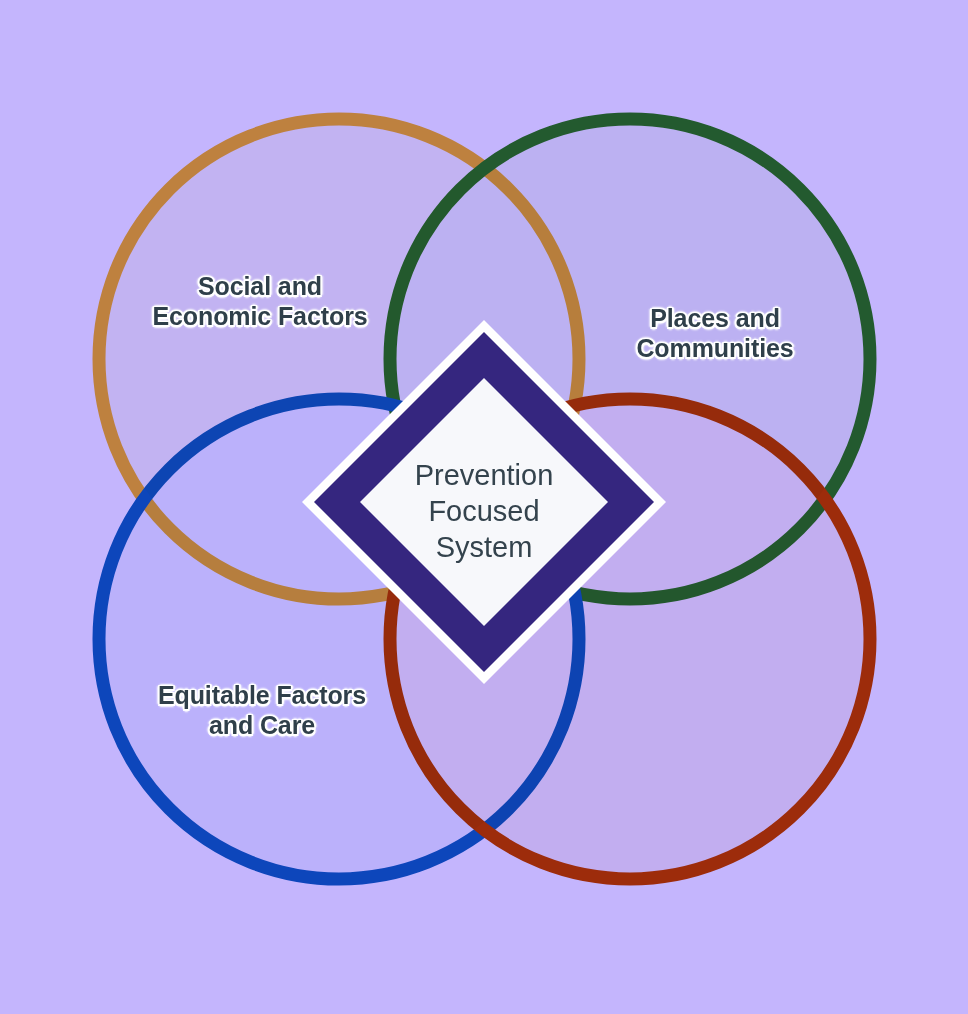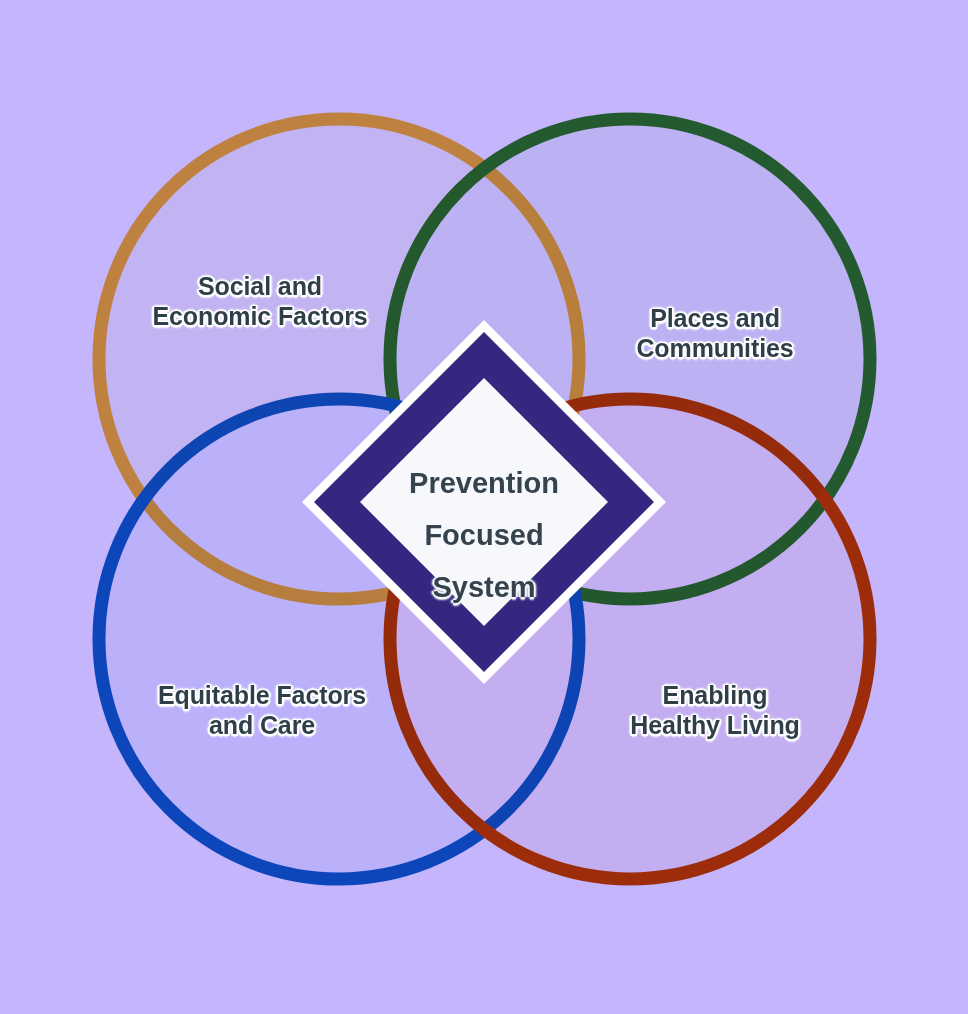--- a/index.html
+++ b/index.html
@@ -51,23 +51,23 @@
   #label-equitable { left: 112px; top: 680px; width: 300px; }
   #label-enabling  { left: 565px; top: 680px; width: 300px; }
 
   .center-label {
     position: absolute;
     left: 354px;
     top: 457px;
     width: 260px;
     text-align: center;
     font-family: "Liberation Sans", "DejaVu Sans", sans-serif;
-    font-weight: bold;
+    font-weight: normal;
     font-size: 29px;
-    line-height: 52px;
+    line-height: 36px;
     color: #34434d;
     white-space: pre-line;
     text-shadow:
        1.5px 0 0 #f7f8fb, -1.5px 0 0 #f7f8fb,
        0 1.5px 0 #f7f8fb, 0 -1.5px 0 #f7f8fb,
        2.5px 0 2px #f7f8fb, -2.5px 0 2px #f7f8fb,
        0 2.5px 2px #f7f8fb, 0 -2.5px 2px #f7f8fb;
     pointer-events: none;
   }
 </style>
@@ -112,20 +112,18 @@
       <polygon id="diamond-fill" points="484,378 608,502 484,626 360,502" fill="#f7f8fb"></polygon>
     </g>
   </svg>
 
   <div class="circle-label" id="label-social" style="color: rgb(47, 63, 74);">Social and
 Economic Factors</div>
   <div class="circle-label" id="label-places" style="color: rgb(47, 63, 74);">Places and
 Communities</div>
   <div class="circle-label" id="label-equitable" style="color: rgb(47, 63, 74);">Equitable Factors
 and Care</div>
-  <div class="circle-label" id="label-enabling" style="color: rgb(47, 63, 74);">Enabling
-Healthy Living</div>
 
   <div class="center-label" style="color: rgb(52, 67, 77);">Prevention
 Focused
 System</div>
 
 </div>
 
 </body></html>

